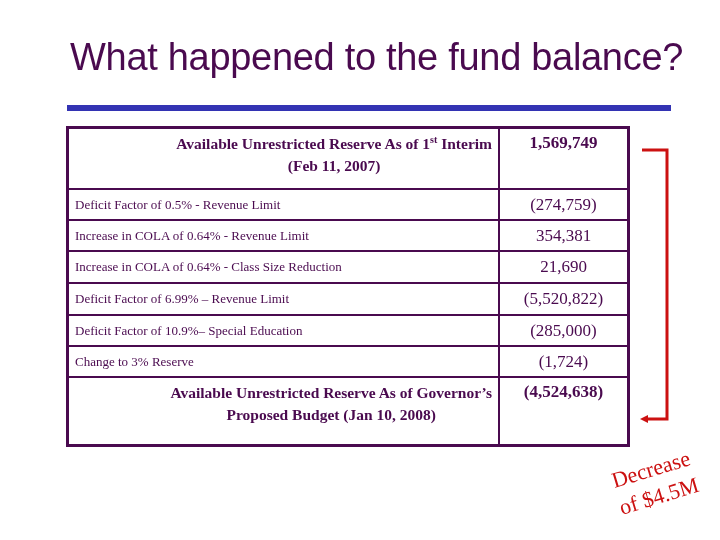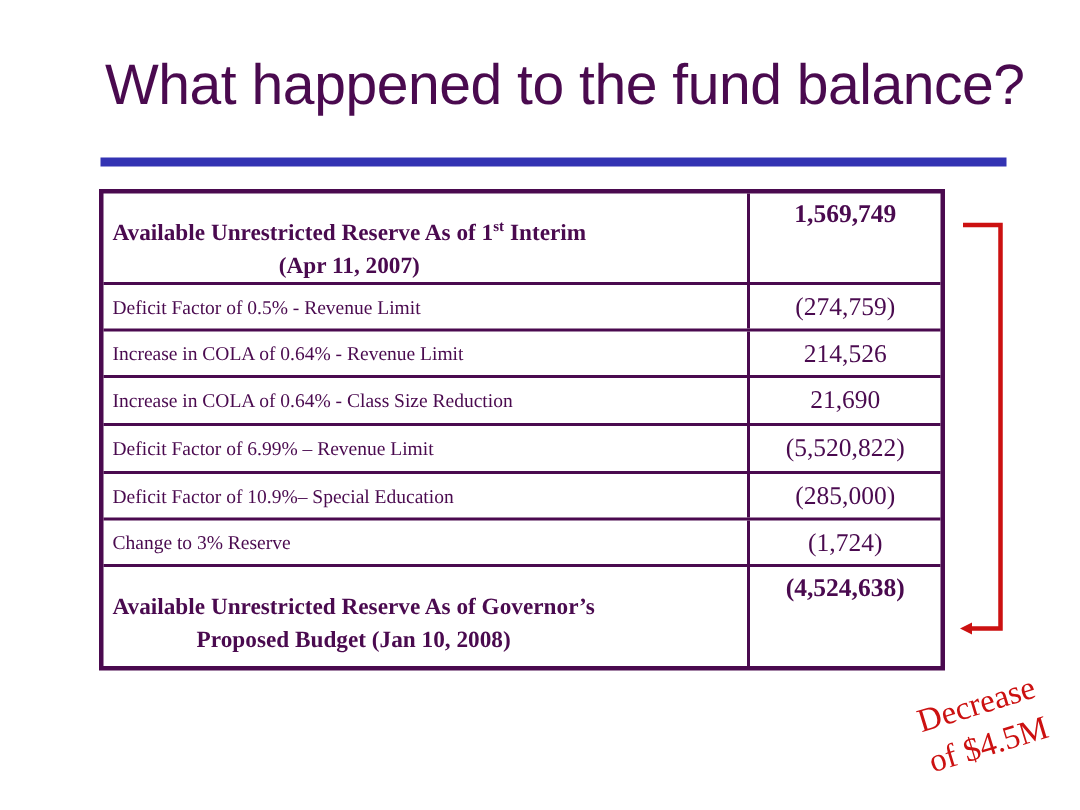--- a/index.html
+++ b/index.html
@@ -53,26 +53,26 @@
       color: #4a0a4f;
       font-size: 13px;
       padding: 0 6px;
       display: flex;
       align-items: center;
       white-space: nowrap;
     }
     .cell-label.bold {
       font-weight: bold;
       font-size: 15.5px;
-      justify-content: flex-start;
+      justify-content: flex-end;
       text-align: center;
       line-height: 22px;
       white-space: normal;
       align-items: flex-start;
-      padding-top: 16px;
+      padding-top: 4px;
     }
     .cell-value {
       flex: 1;
       color: #4a0a4f;
       font-size: 17px;
       display: flex;
       align-items: center;
       justify-content: center;
       white-space: nowrap;
     }
@@ -111,33 +111,33 @@
 <body>
 
 <div class="title">What happened to the fund balance?</div>
 <div class="rule"></div>
 
 <div class="tbl">
   <div class="row h59">
     <div class="cell-label bold">
       <div>
         <span>Available Unrestricted Reserve As of 1</span><sup>st</sup><span> Interim</span><br>
-        <span>(Apr 11, 2007)</span>
+        <span>(Feb 11, 2007)</span>
       </div>
     </div>
     <div class="cell-value bold">1,569,749</div>
   </div>
 
   <div class="row h31">
     <div class="cell-label">Deficit Factor of 0.5% - Revenue Limit</div>
     <div class="cell-value">(274,759)</div>
   </div>
   <div class="row h31">
     <div class="cell-label">Increase in COLA of 0.64% - Revenue Limit</div>
-    <div class="cell-value">214,526</div>
+    <div class="cell-value">354,381</div>
   </div>
   <div class="row h32">
     <div class="cell-label">Increase in COLA of 0.64% - Class Size Reduction</div>
     <div class="cell-value">21,690</div>
   </div>
   <div class="row h32">
     <div class="cell-label">Deficit Factor of 6.99% – Revenue Limit</div>
     <div class="cell-value">(5,520,822)</div>
   </div>
   <div class="row h31">

